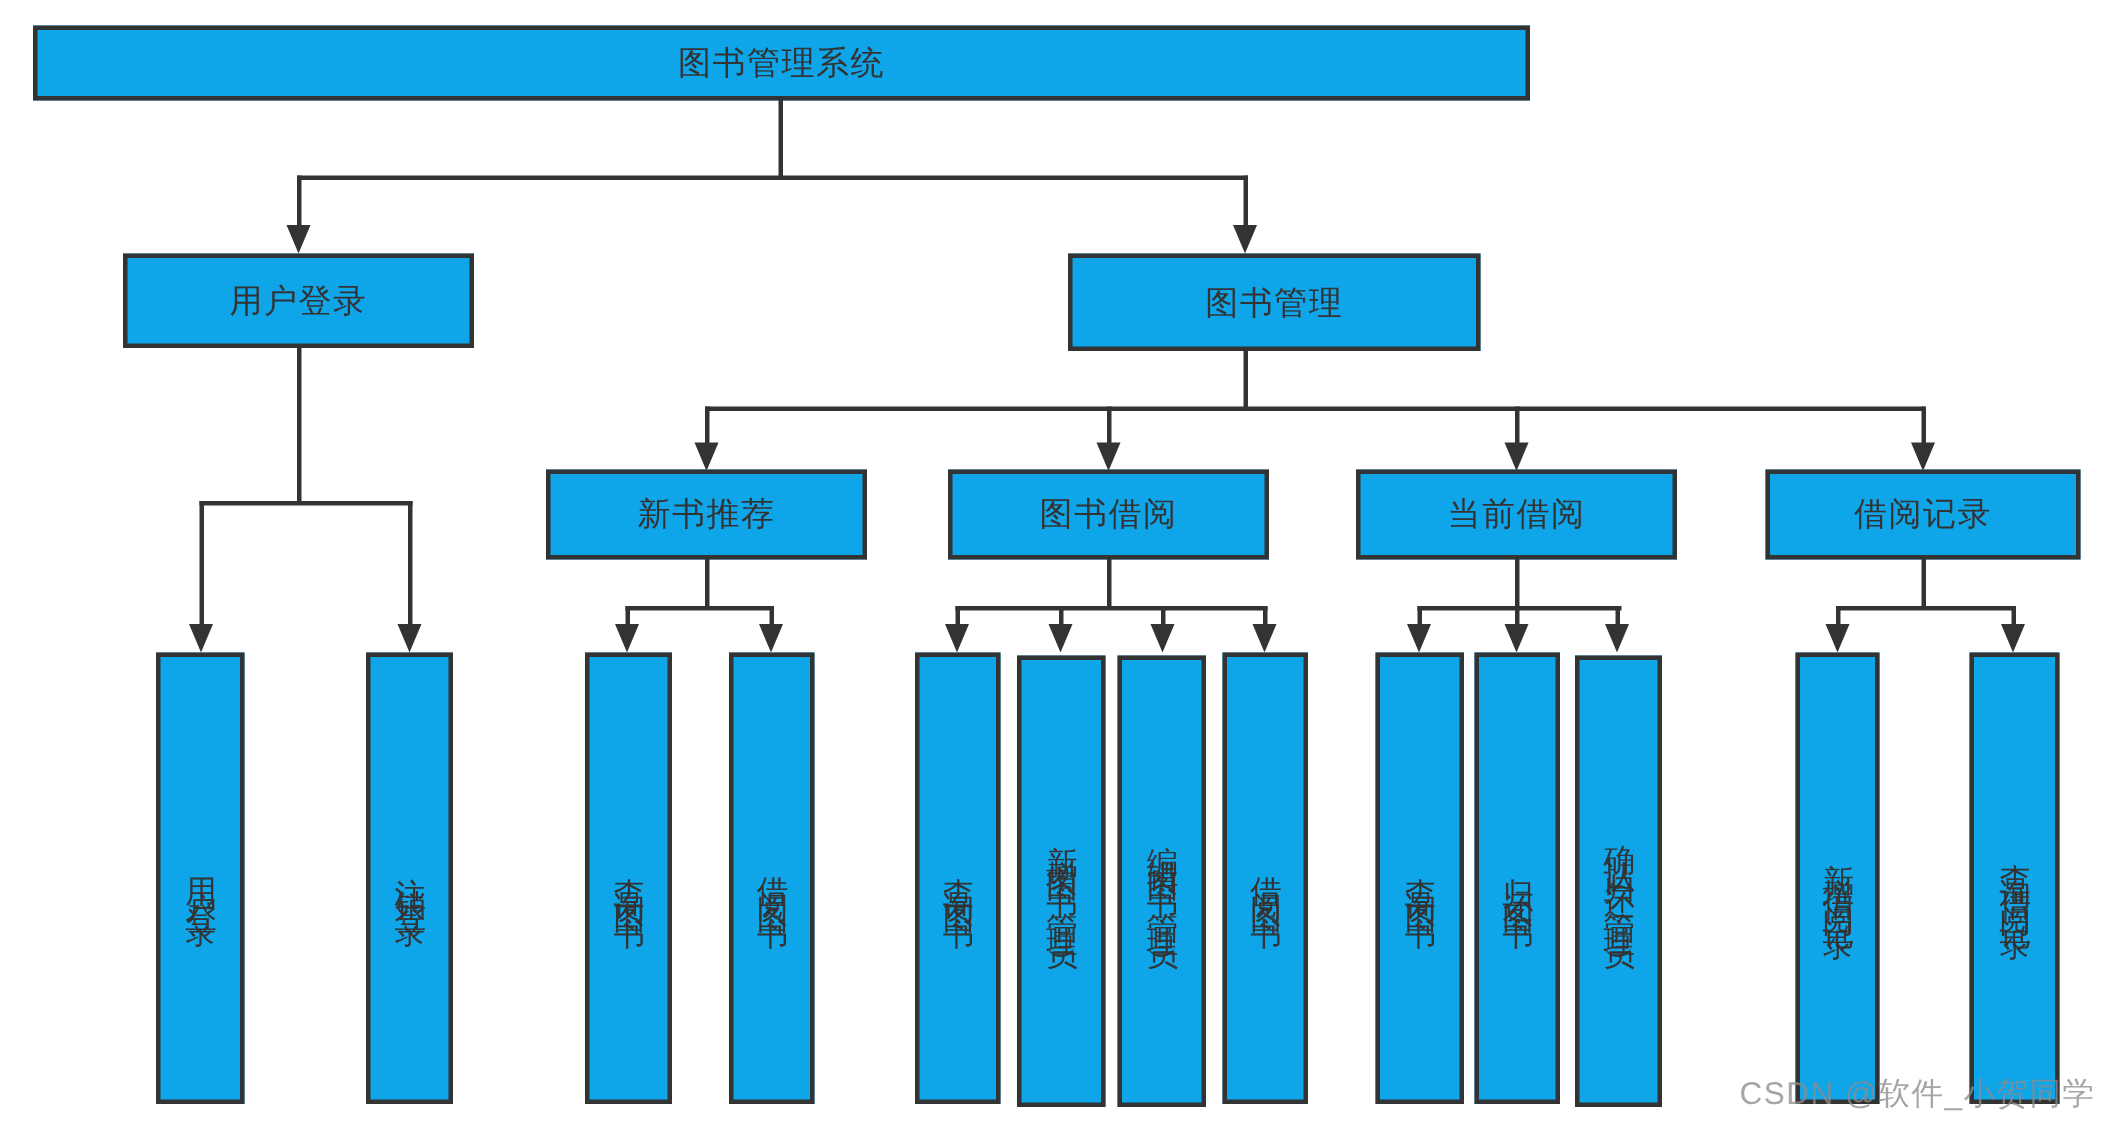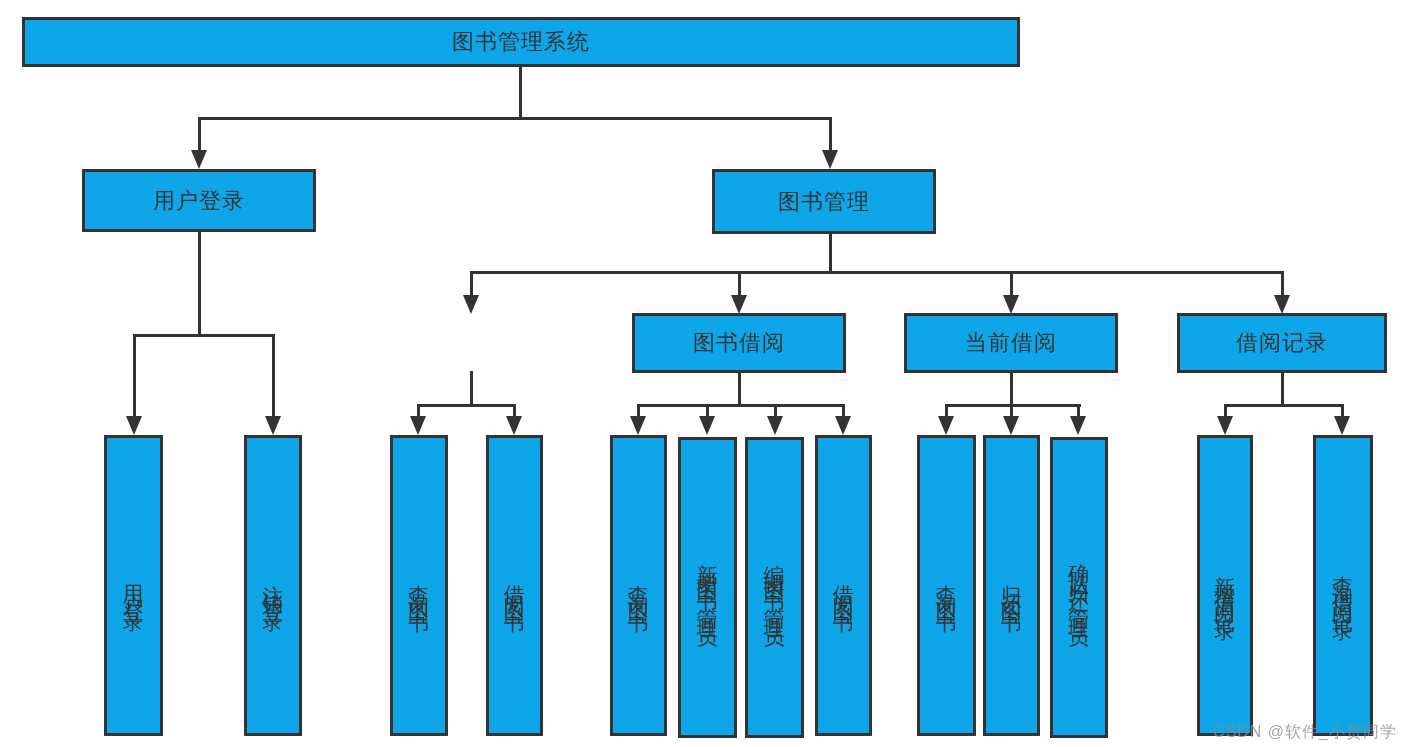--- a/index.html
+++ b/index.html
@@ -41,61 +41,62 @@
     width: 0;
     height: 0;
     border-left: 8px solid transparent;
     border-right: 8px solid transparent;
     border-top: 19px solid #333333;
   }
   .watermark {
     position: absolute;
     right: 8px;
     bottom: 4px;
-    font-size: 16px;
+    font-size: 21px;
     color: rgba(140, 140, 140, 0.78);
     letter-spacing: 1px;
     z-index: 5;
   }
 </style>
 </head>
 <body>
 
 <div class="canvas">
 
   <div class="box" style="left:22px; top:17px; width:998px; height:50px;">图书管理系统</div>
 
   <div class="vline" style="left:519px; top:66px; width:3px; height:53px;"></div>
   <div class="hline" style="left:198px; top:117px; width:634px; height:3px;"></div>
   <div class="vline" style="left:198px; top:117px; width:3px; height:38px;"></div>
   <div class="arrow-down" style="left:191px; top:150px;"></div>
   <div class="vline" style="left:829px; top:117px; width:3px; height:38px;"></div>
   <div class="arrow-down" style="left:822px; top:150px;"></div>
 
   <div class="box" style="left:82px; top:169px; width:234px; height:63px;">用户登录</div>
-  <div class="box" style="left:712px; top:169px; width:224px; height:65px;">图书管理</div>
+  <div class="box" style="left:712px; top:169px; width:275px; height:65px;">图书管理</div>
 
   <div class="vline" style="left:198px; top:231px; width:3px; height:105px;"></div>
   <div class="hline" style="left:133px; top:334px; width:142px; height:3px;"></div>
   <div class="vline" style="left:133px; top:334px; width:3px; height:84px;"></div>
   <div class="arrow-down" style="left:126px; top:416px;"></div>
   <div class="vline" style="left:272px; top:334px; width:3px; height:84px;"></div>
   <div class="arrow-down" style="left:265px; top:416px;"></div>
 
   <div class="vline" style="left:829px; top:233px; width:3px; height:40px;"></div>
   <div class="hline" style="left:470px; top:271px; width:813px; height:3px;"></div>
   <div class="vline" style="left:470px; top:271px; width:3px; height:26px;"></div>
   <div class="arrow-down" style="left:463px; top:295px;"></div>
   <div class="vline" style="left:738px; top:271px; width:3px; height:26px;"></div>
   <div class="arrow-down" style="left:731px; top:295px;"></div>
   <div class="vline" style="left:1010px; top:271px; width:3px; height:26px;"></div>
   <div class="arrow-down" style="left:1003px; top:295px;"></div>
   <div class="vline" style="left:1281px; top:271px; width:3px; height:26px;"></div>
   <div class="arrow-down" style="left:1274px; top:295px;"></div>
 
+  <div class="box" style="left:364px; top:313px; width:214px; height:60px;">新书推荐</div>
   <div class="box" style="left:904px; top:313px; width:214px; height:60px;">当前借阅</div>
   <div class="box" style="left:632px; top:313px; width:214px; height:60px;">图书借阅</div>
   <div class="box" style="left:1177px; top:313px; width:210px; height:60px;">借阅记录</div>
 
   <div class="vline" style="left:470px; top:371px; width:3px; height:35px;"></div>
   <div class="hline" style="left:417px; top:404px; width:99px; height:3px;"></div>
   <div class="vline" style="left:417px; top:404px; width:3px; height:14px;"></div>
   <div class="arrow-down" style="left:410px; top:416px;"></div>
   <div class="vline" style="left:513px; top:404px; width:3px; height:14px;"></div>
   <div class="arrow-down" style="left:506px; top:416px;"></div>

